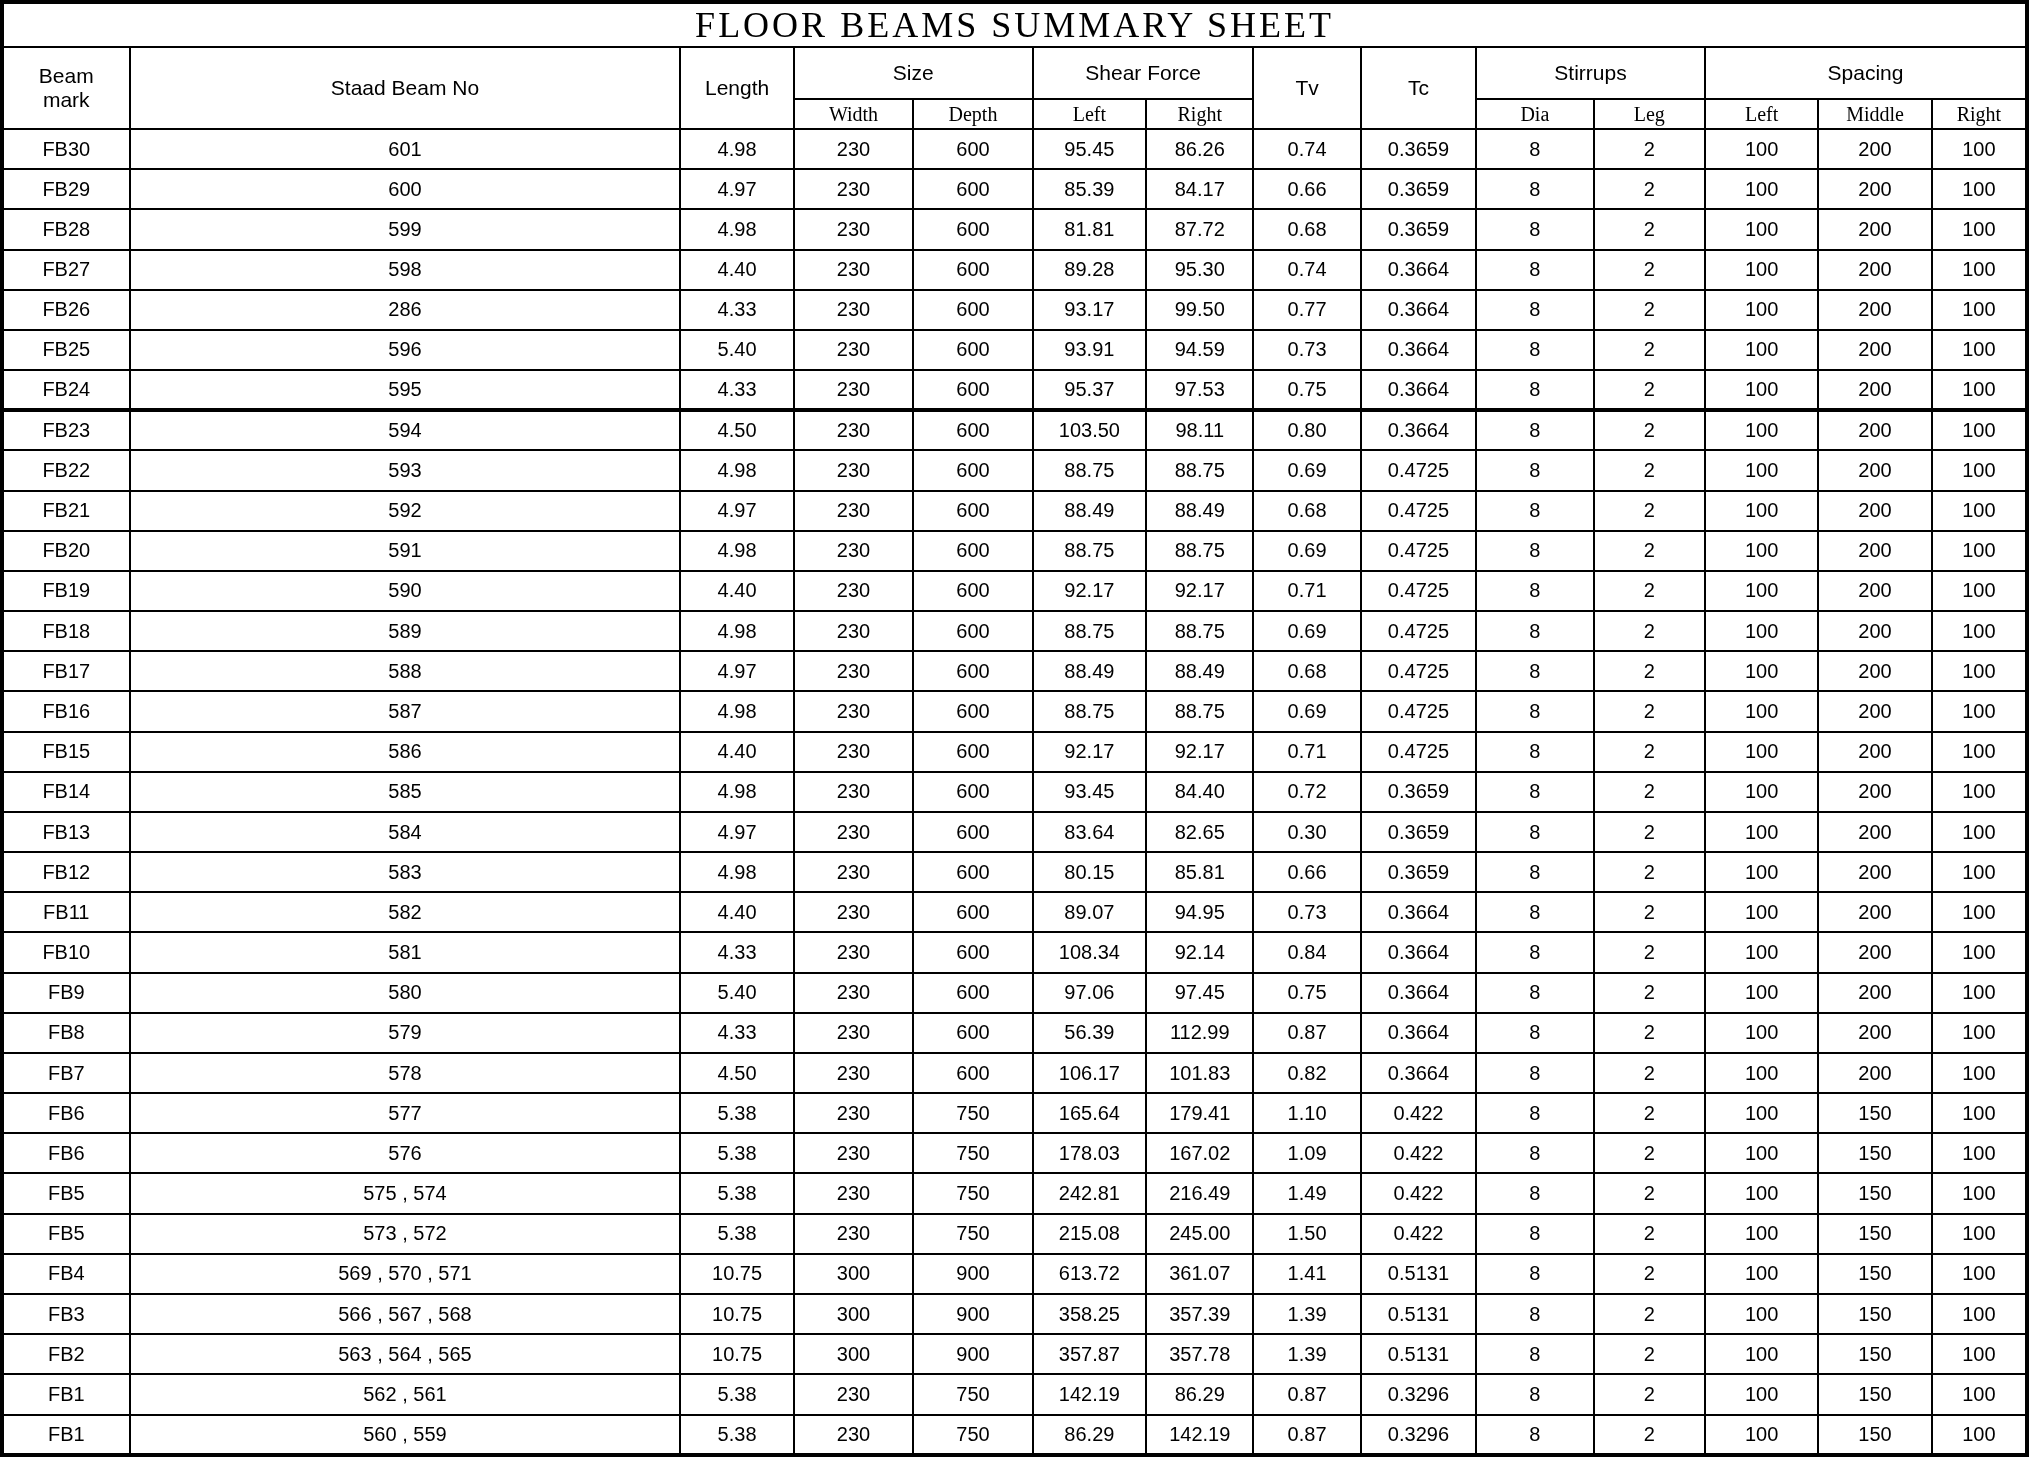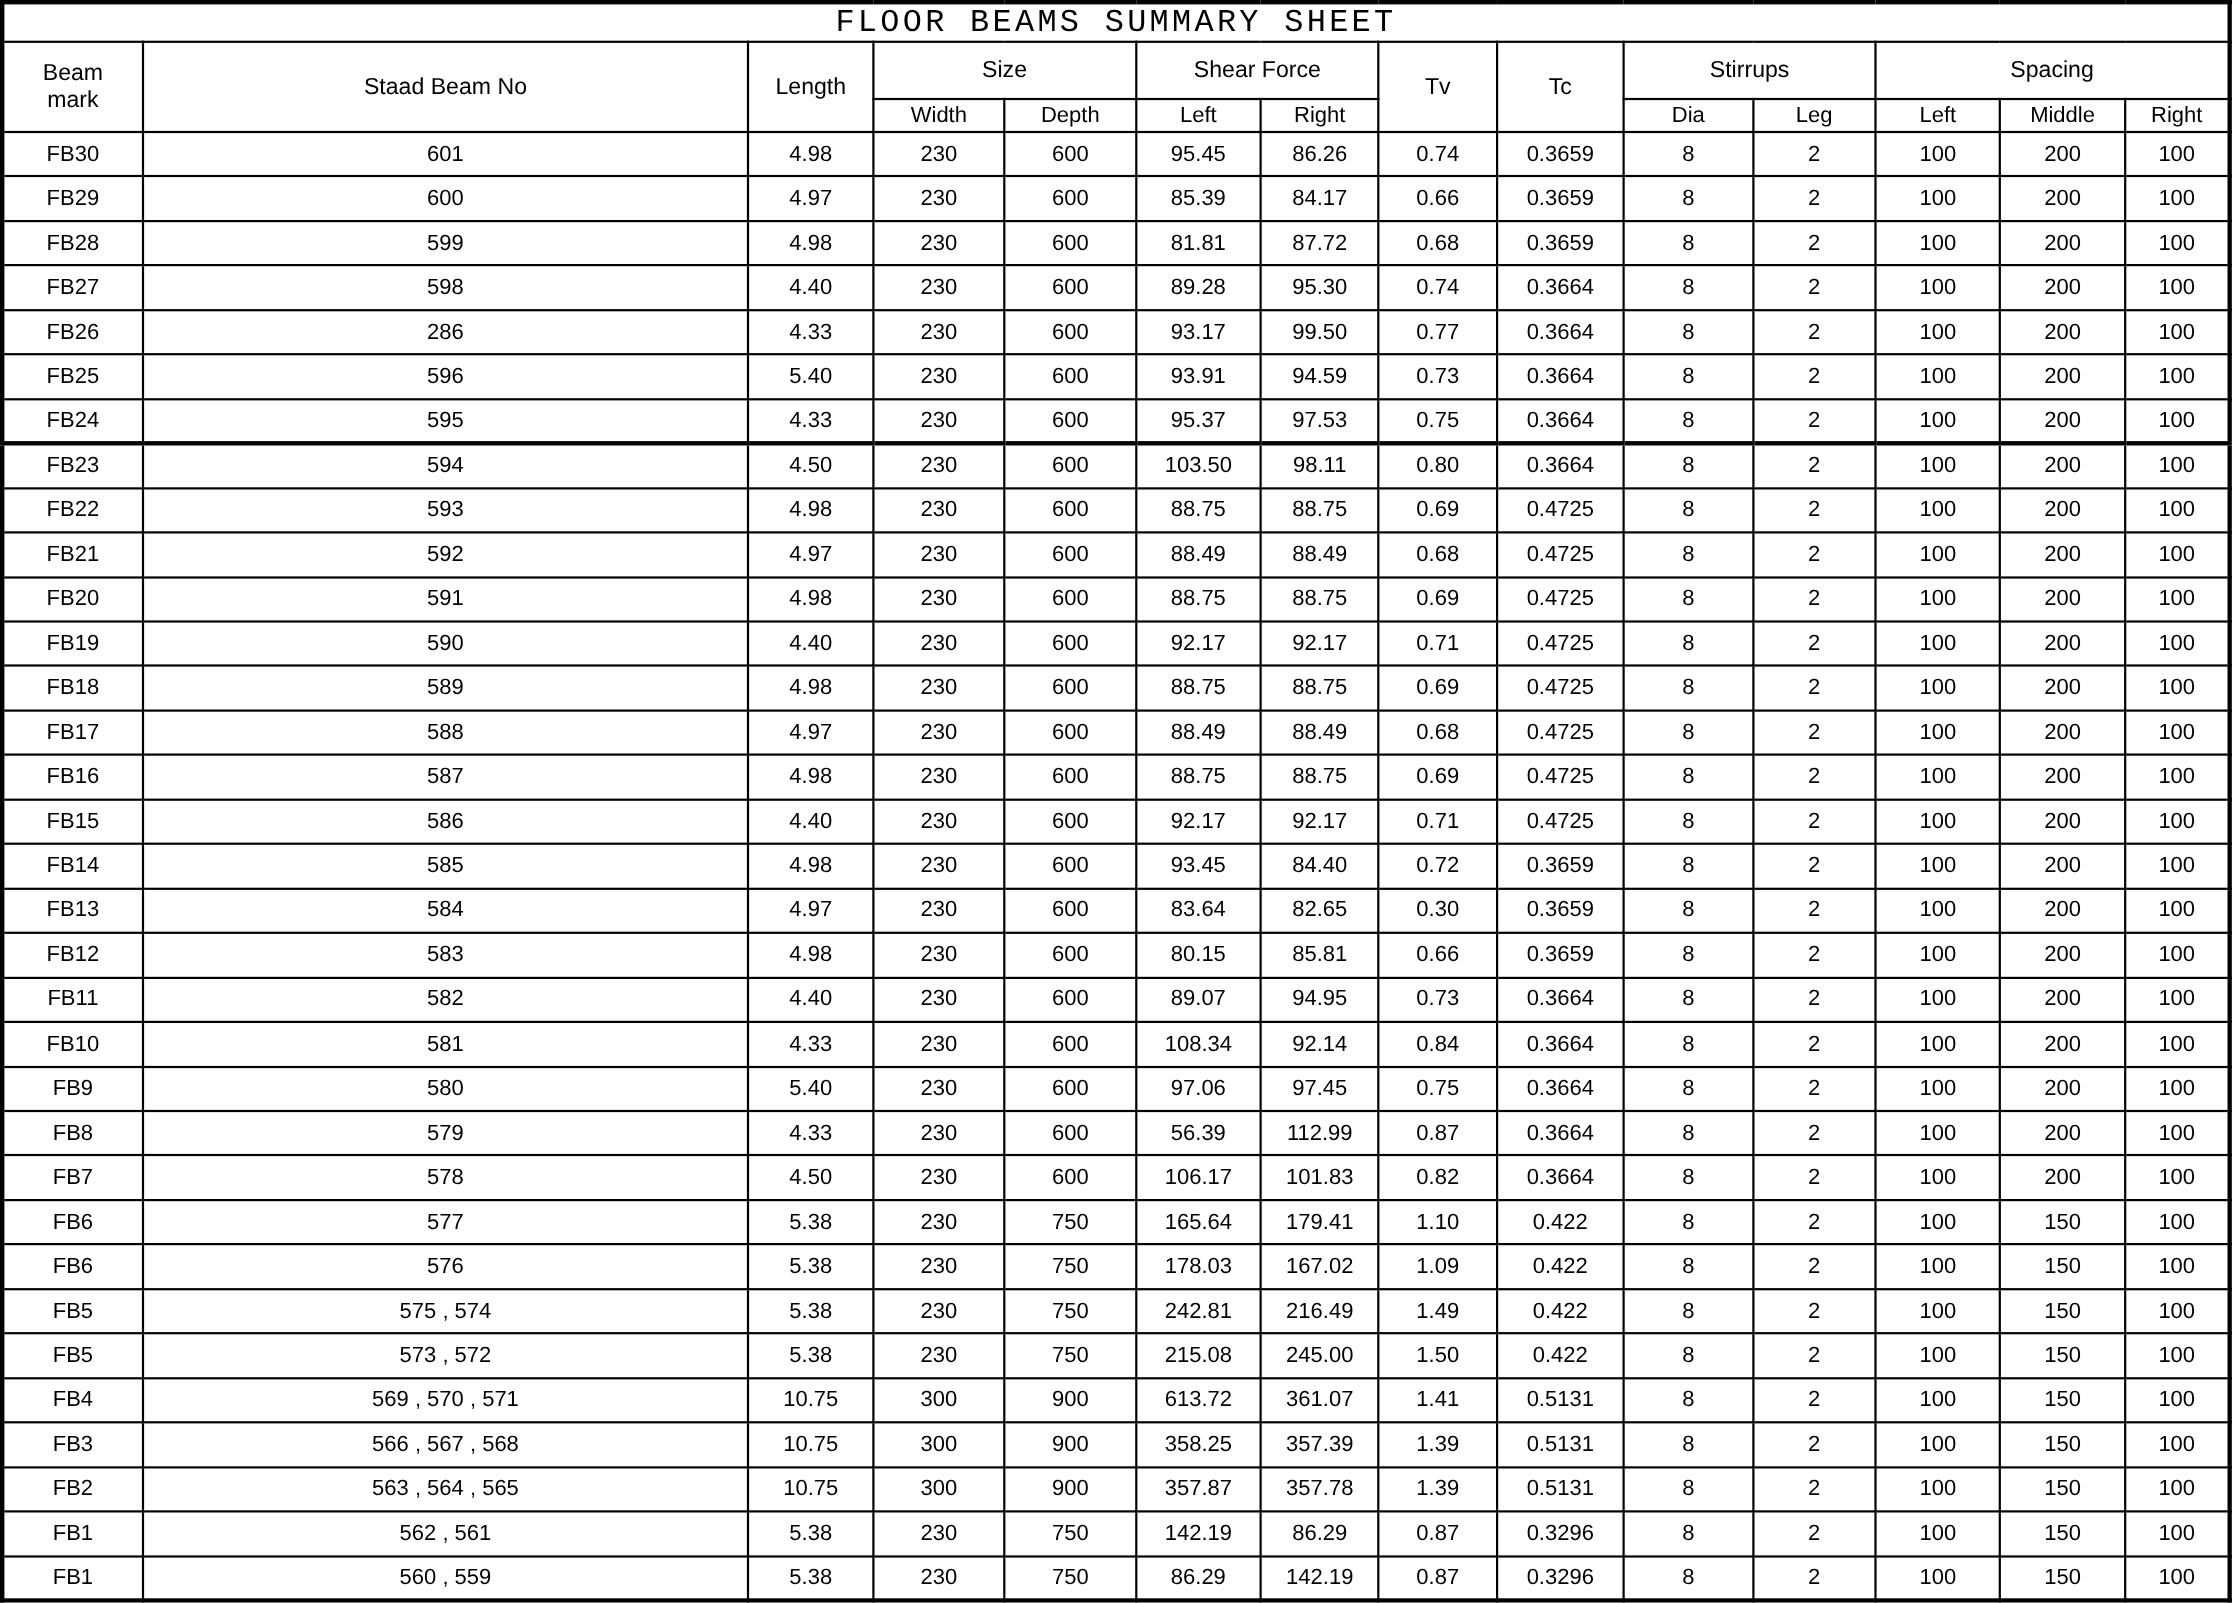--- a/index.html
+++ b/index.html
@@ -22,34 +22,35 @@
     border: 2px solid #000000;
     text-align: center;
     vertical-align: middle;
     padding: 0 2px;
     font-weight: normal;
     font-size: 20px;
     overflow: hidden;
     white-space: nowrap;
   }
   tr.title-row th {
-    font-family: Liberation Mono, monospace;
-    font-size: 29px;
+    font-family: Liberation Serif, serif;
+    font-size: 36px;
     letter-spacing: 3px;
     height: 36px;
   }
   tr.group-row th {
     height: 52px;
     font-size: 21px;
     white-space: pre-line;
     line-height: 1.15;
   }
   tr.sub-row th {
     height: 30px;
     font-size: 20px;
+    font-family: Liberation Serif, serif;
   }
   tbody tr { height: 40px; }
   tbody td { font-size: 20px; }
   tr.thick-bottom td { border-bottom: 4px solid #000000; text-align: center; }
 </style>
 </head>
 <body>
 
 <table class="sheet">
   <colgroup>

